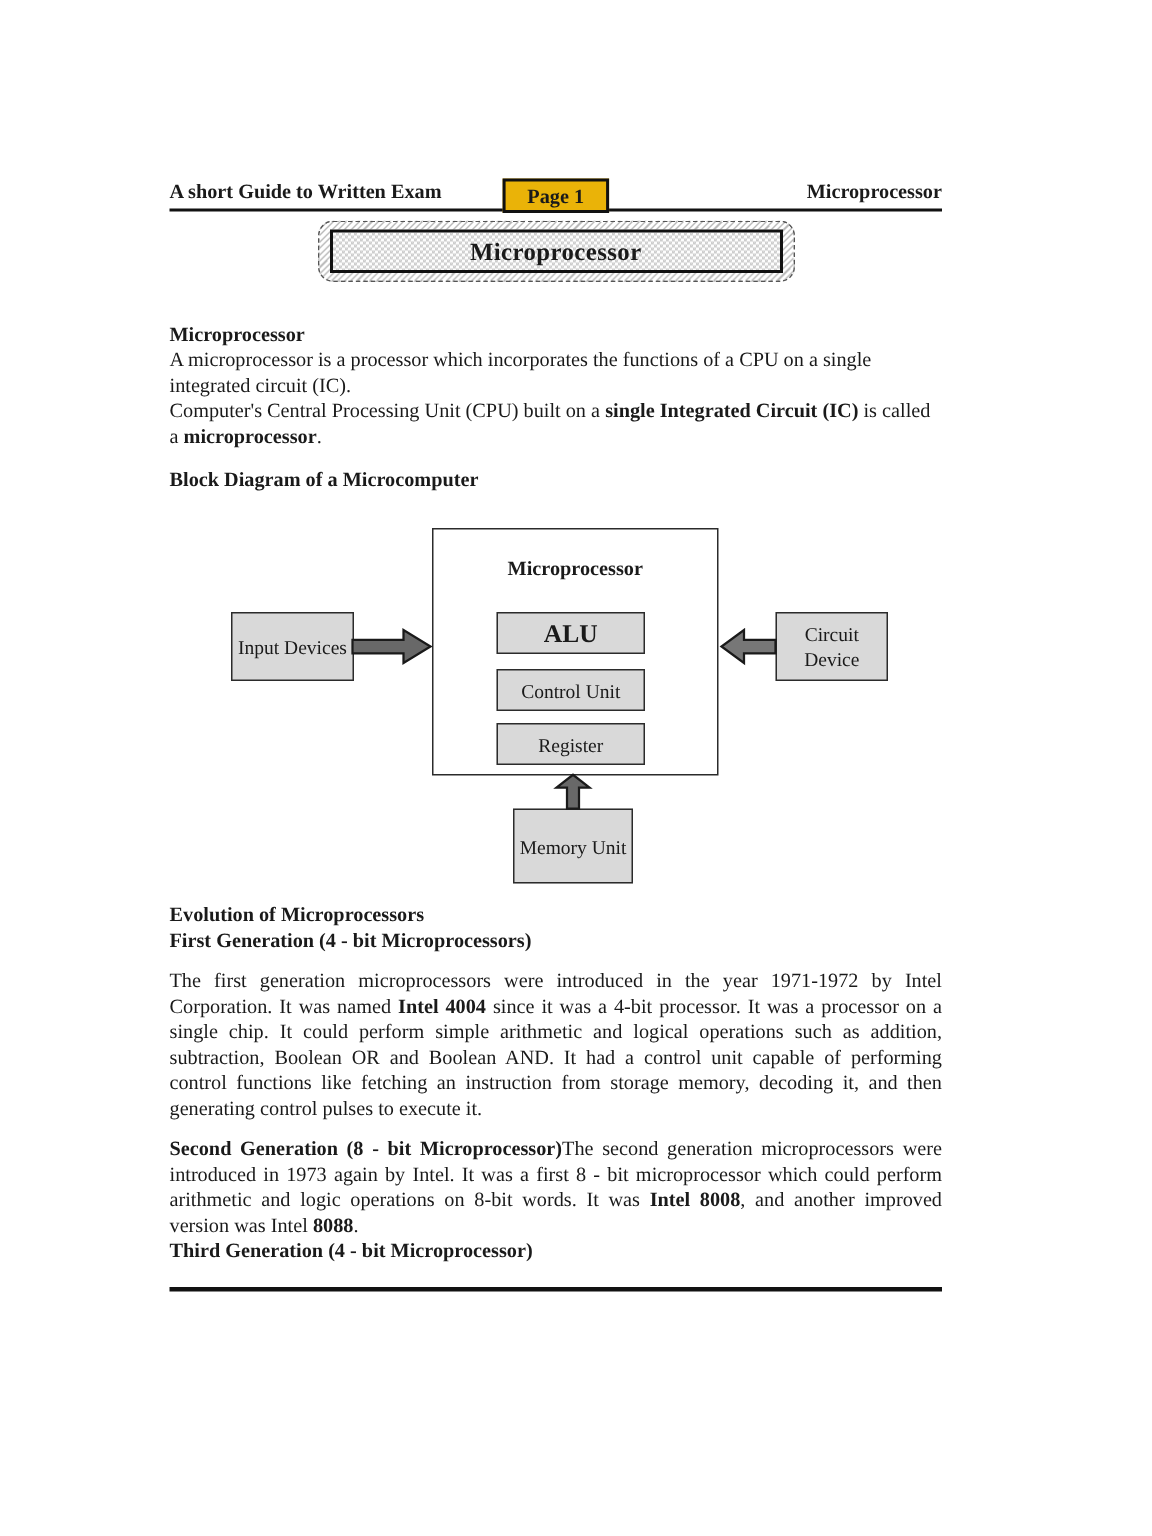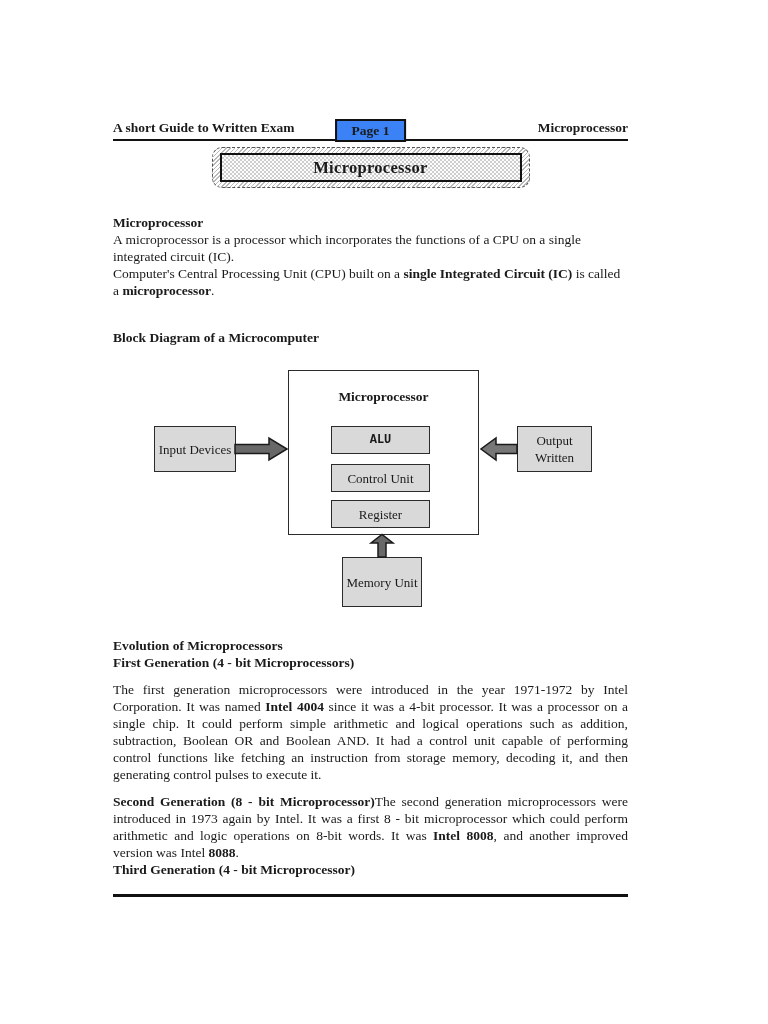--- a/index.html
+++ b/index.html
@@ -6,51 +6,51 @@
   html, body { width: 768px; background: #ffffff; }
   body { height: 1024px; overflow: hidden; color: #1a1a1a;
          font-family: "Liberation Serif", "DejaVu Serif", serif; font-size: 13.5px; line-height: 17px; }
   .page { position: relative; width: 744px; height: 1024px; padding: 118px 116px 0 113px; }
 
   
   .hdr { position: relative; display: flex; justify-content: space-between; align-items: flex-end;
          border-bottom: 2.5px solid #111; padding-bottom: 3px; height: 23px; }
   .hdr-left, .hdr-right { font-weight: bold; }
   .page-badge { position: absolute; left: 50%; transform: translateX(-50%); bottom: -3px;
-                background: #3b82f6; border: 2px solid #111; border-radius: 0;
+                background: #eab308; border: 2px solid #111; border-radius: 0;
                 padding: 0 15px; font-weight: bold; line-height: 19px; z-index: 2; }
 
   
   .banner-outer { width: 318px; margin: 6px auto 0; border: 1.5px dashed #555; border-radius: 10px;
                   padding: 5px 7px;
                   background-image: repeating-linear-gradient(135deg, #b9b9b9 0 1px, transparent 1px 3px); }
   .banner-inner { border: 2px solid #111; height: 29px; display: flex; align-items: center; justify-content: center;
                   background-color: #fdfdfd;
                   background-image:
                     linear-gradient(45deg, #cdcdcd 25%, transparent 25%, transparent 75%, #cdcdcd 75%),
                     linear-gradient(45deg, #cdcdcd 25%, transparent 25%, transparent 75%, #cdcdcd 75%);
                   background-size: 4px 4px; background-position: 0 0, 2px 2px; }
   .banner-title { font-weight: bold; font-size: 16.5px; letter-spacing: 0.3px; }
 
   h3 { font-size: 13.5px; line-height: 17px; font-weight: bold; }
   .mt { margin-top: 26px; }
-  .mt2 { margin-top: 30px; }
+  .mt2 { margin-top: 12px; }
   .jp { text-align: justify; margin-top: 10px; }
   b { font-weight: bold; }
 
   
   .diagram { position: relative; height: 246px; margin-top: 15px; }
   .dbox { position: absolute; border: 1.5px solid #2b2b2b; background: #d9d9d9;
           display: flex; align-items: center; justify-content: center; text-align: center;
           font-size: 13px; line-height: 17px; }
   .big-box { position: absolute; left: 175px; top: 9px; width: 191px; height: 165px;
              border: 1.5px solid #2b2b2b; background: #fff; }
   .big-box-title { text-align: center; font-weight: bold; margin-top: 17px; font-size: 13.5px; }
   .alu { left: 218px; top: 65px; width: 99px; height: 28px;
-         font-family: Liberation Mono, monospace; font-weight: bold; font-size: 12px; }
+         font-family: Liberation Serif, serif; font-weight: bold; font-size: 17px; }
   .control { left: 218px; top: 103px; width: 99px; height: 28px; }
   .register { left: 218px; top: 139px; width: 99px; height: 28px; }
   .input-box { left: 41px; top: 65px; width: 82px; height: 46px; }
   .output-box { left: 404px; top: 65px; width: 75px; height: 46px; }
   .memory-box { left: 229px; top: 196px; width: 80px; height: 50px; }
   .arrow { position: absolute; }
   .a-in { left: 121px; top: 75px; }
   .a-out { left: 366px; top: 75px; }
   .a-up { left: 255px; top: 172px; }
 
@@ -80,21 +80,21 @@
   <h3 class="mt2">Block Diagram of a Microcomputer</h3>
 
   <div class="diagram">
     <div class="big-box">
       <div class="big-box-title">Microprocessor</div>
     </div>
     <div class="dbox alu">ALU</div>
     <div class="dbox control">Control Unit</div>
     <div class="dbox register">Register</div>
     <div class="dbox input-box">Input Devices</div>
-    <div class="dbox output-box">Output Written</div>
+    <div class="dbox output-box">Circuit Device</div>
     <div class="dbox memory-box">Memory Unit</div>
 
     <svg class="arrow a-in" width="55" height="26" viewBox="0 0 55 26">
       <polygon points="1,8.5 35,8.5 35,2 53,13 35,24 35,17.5 1,17.5" fill="#686868" stroke="#1a1a1a" stroke-width="1.5"></polygon>
     </svg>
     <svg class="arrow a-out" width="39" height="26" viewBox="0 0 39 26">
       <polygon points="38,8.5 17,8.5 17,2 2,13 17,24 17,17.5 38,17.5" fill="#777777" stroke="#1a1a1a" stroke-width="1.5"></polygon>
     </svg>
     <svg class="arrow a-up" width="28" height="25" viewBox="0 0 28 25">
       <polygon points="10,24 10,10 3,10 14,1.5 25,10 18,10 18,24" fill="#686868" stroke="#1a1a1a" stroke-width="1.5"></polygon>

